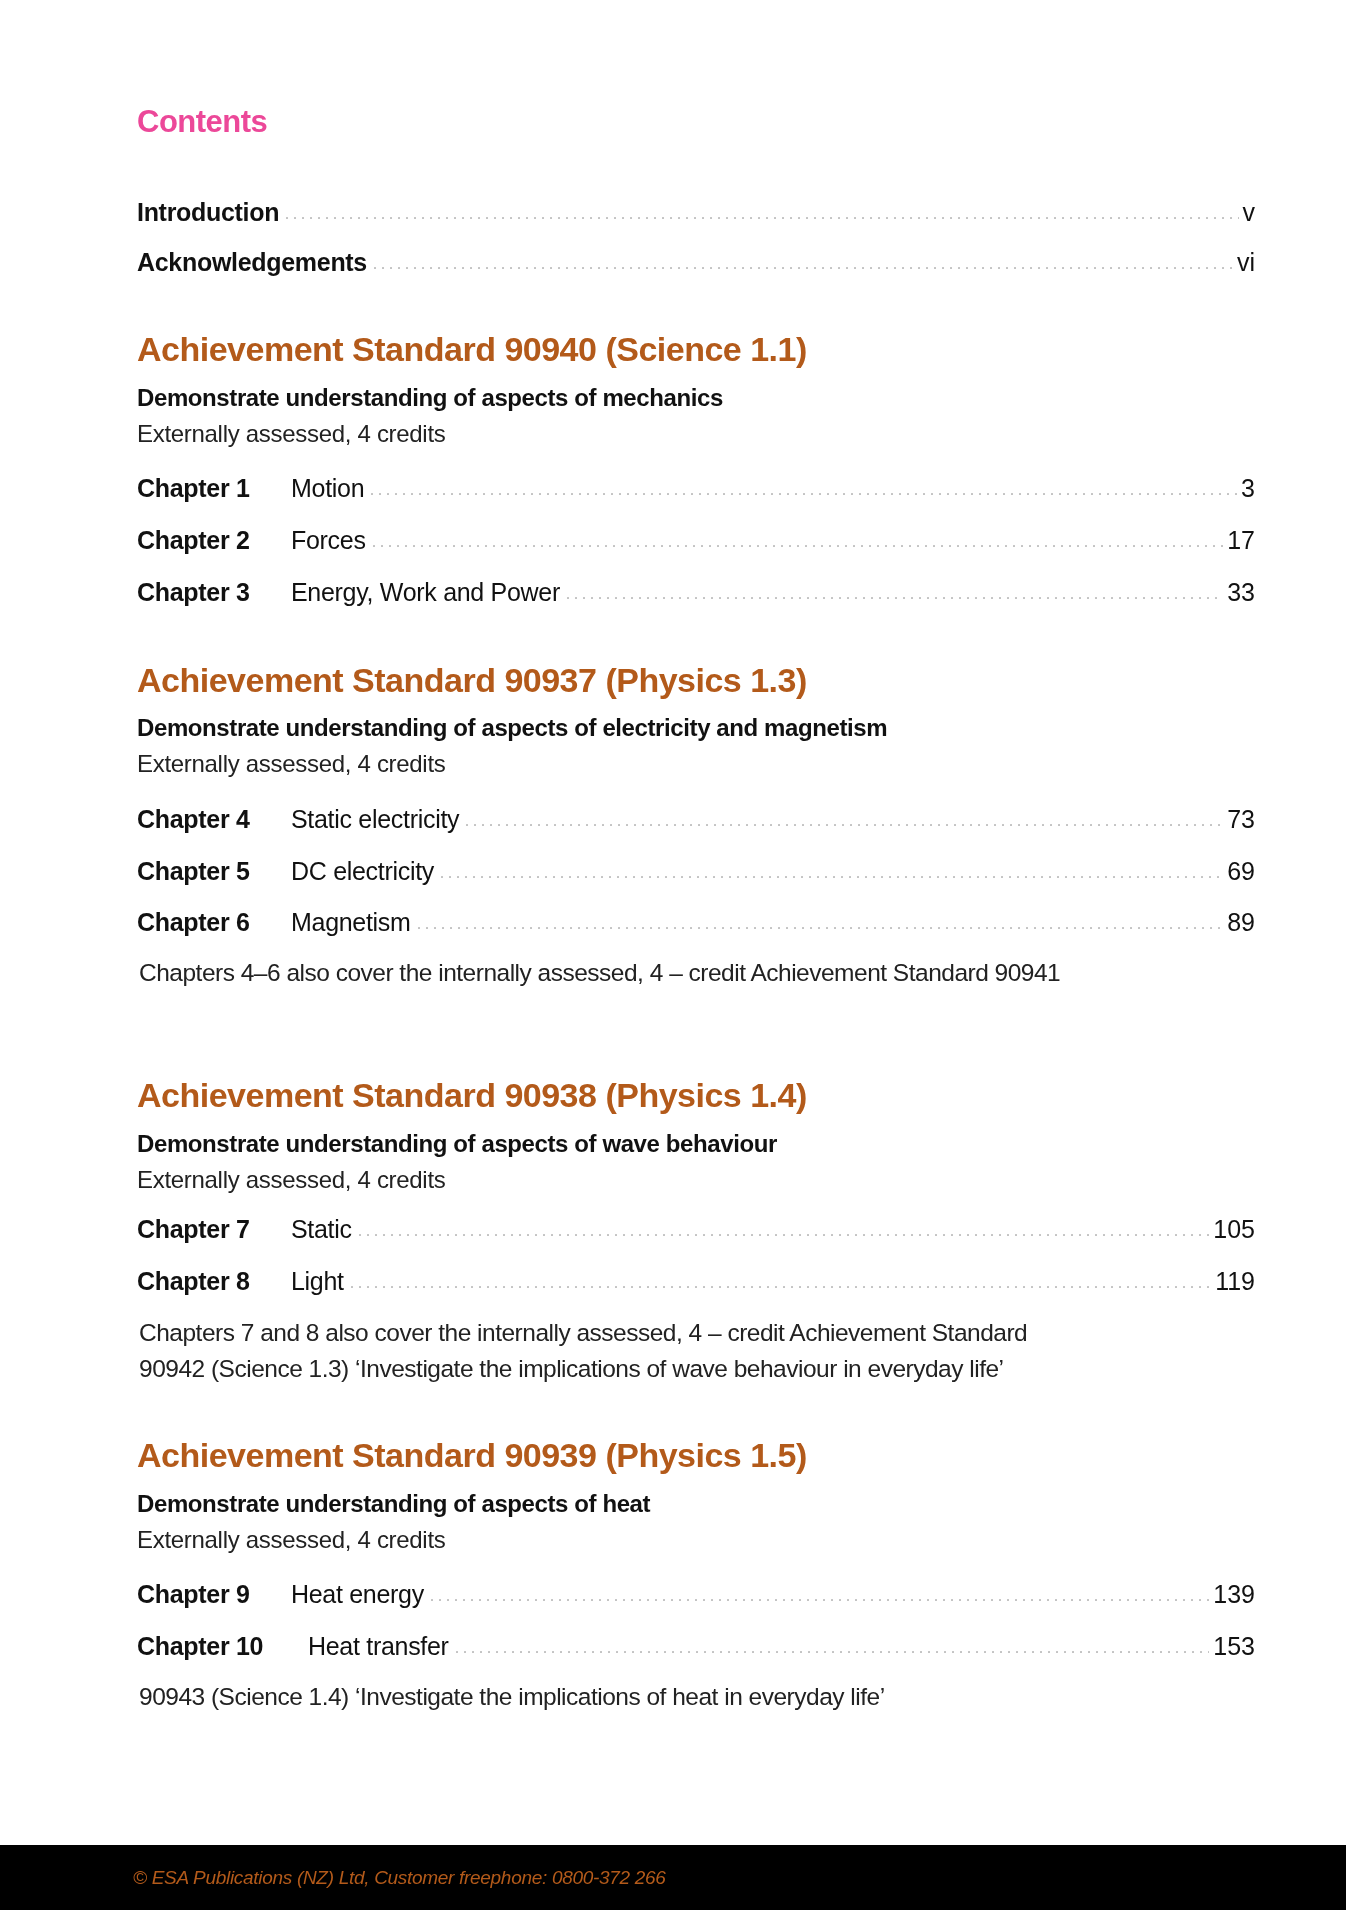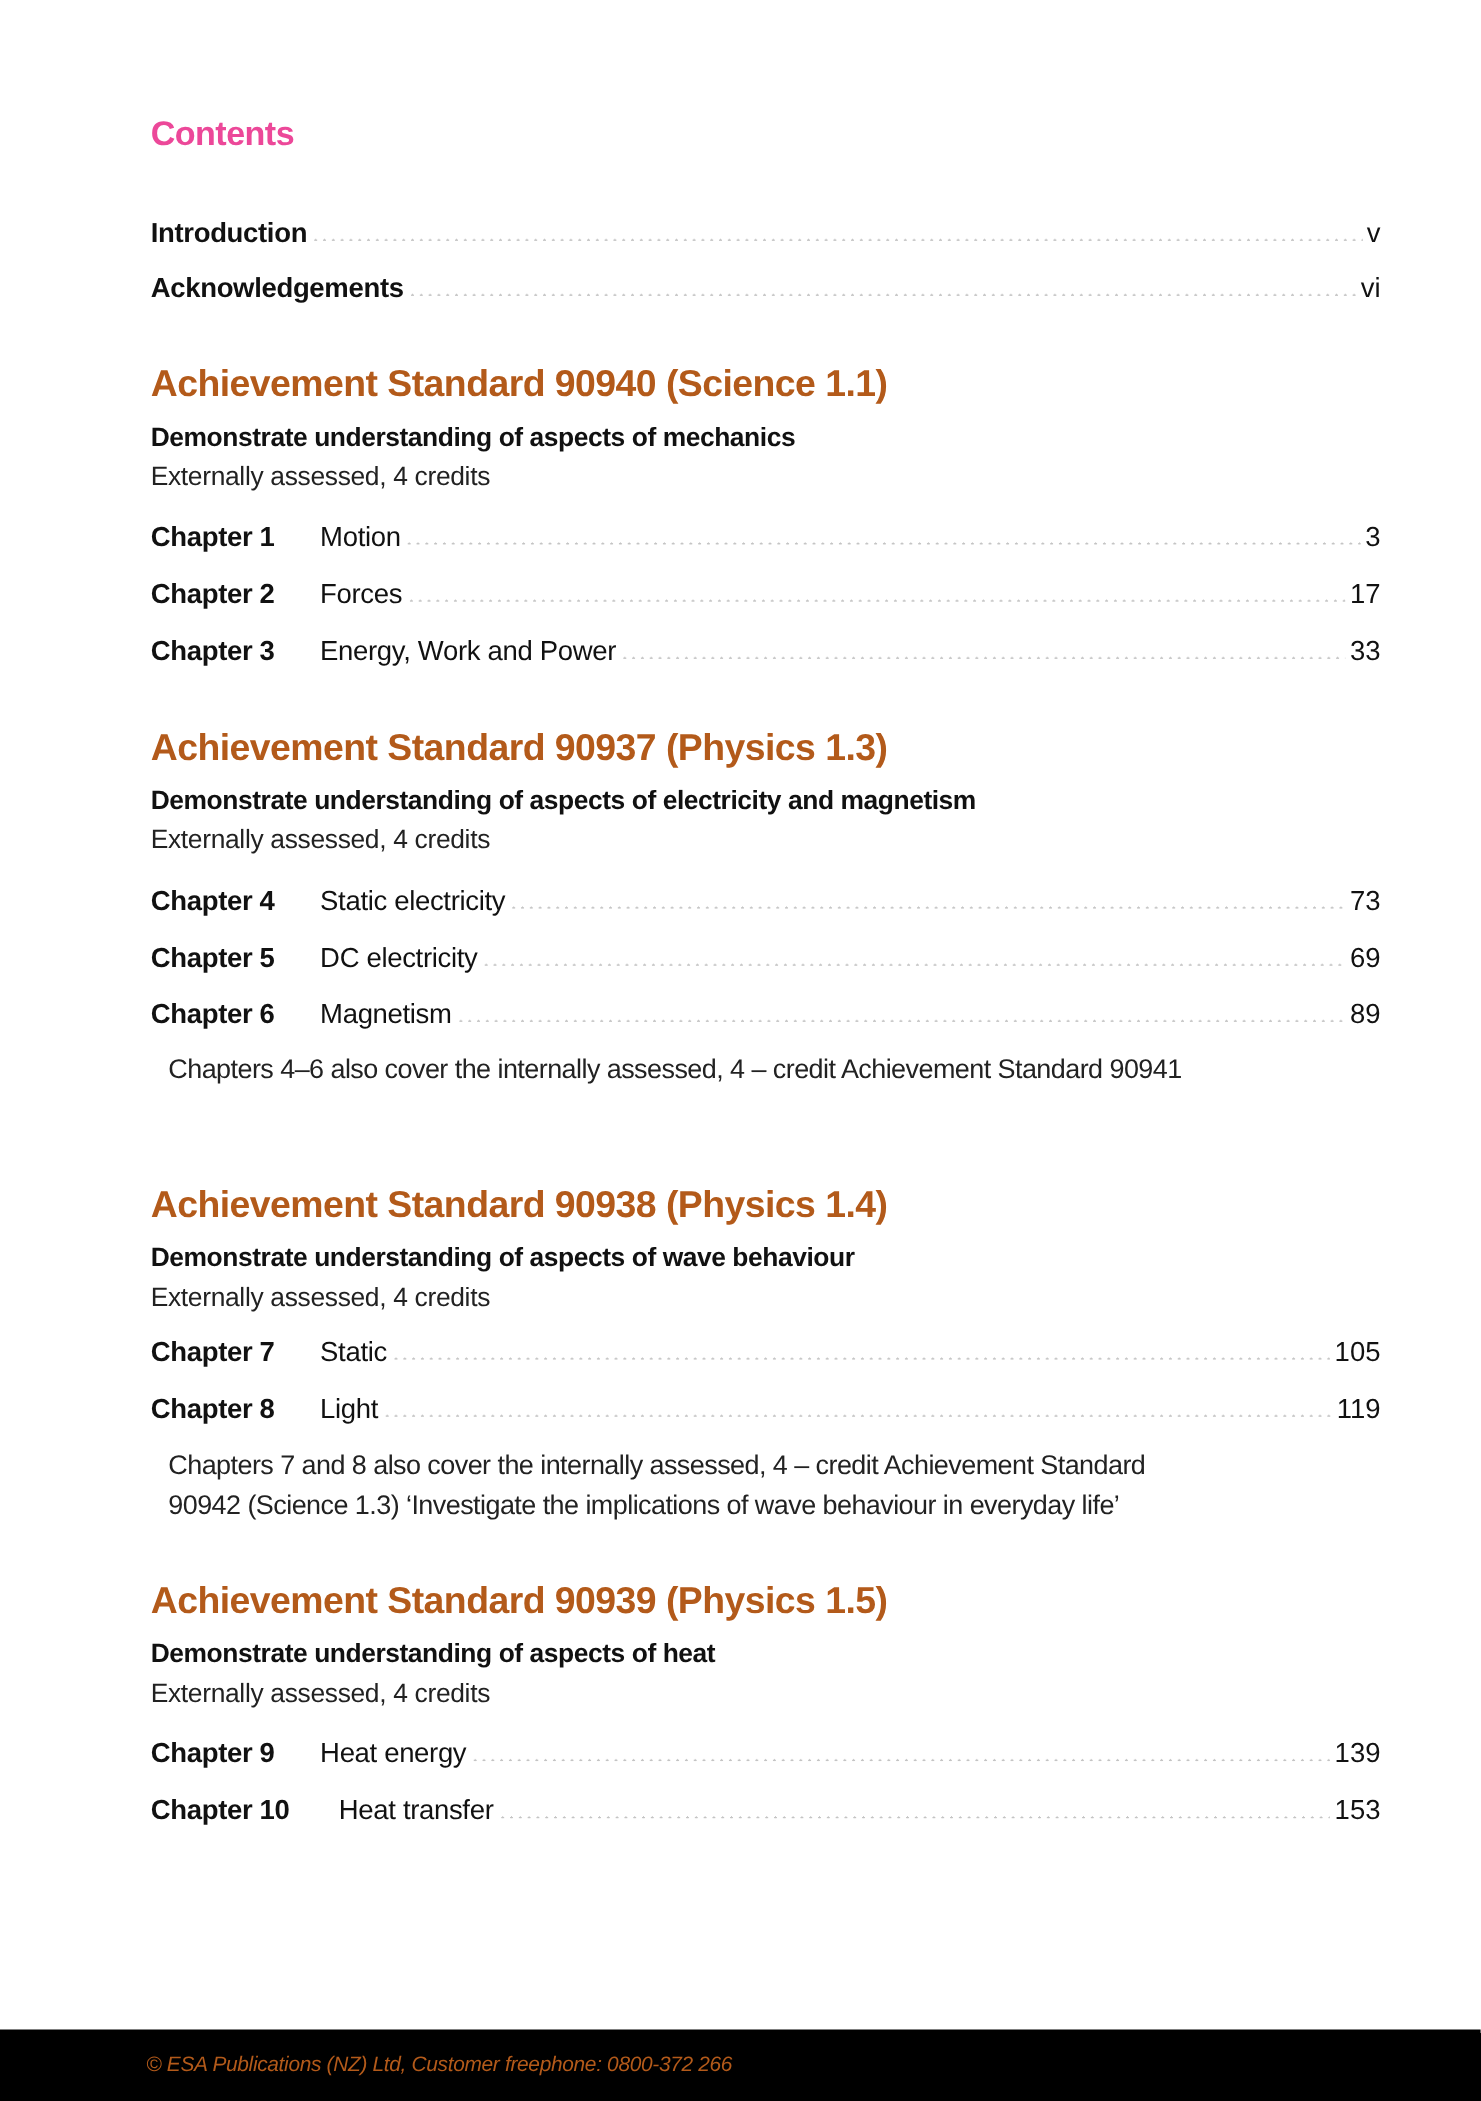--- a/index.html
+++ b/index.html
@@ -26,21 +26,21 @@
     background-size: 8px 3px; background-repeat: repeat-x;
   }
   .row .pg { white-space: nowrap; font-weight: normal; }
   .std-head {
     position: absolute; left: 0; margin: 0; font-size: 34px; font-weight: bold; color: #B35A1A;
     white-space: nowrap; letter-spacing: -0.5px;
   }
   .std-sub { position: absolute; left: 0; font-size: 24px; font-weight: bold; white-space: nowrap; letter-spacing: -0.4px; }
   .std-assess { position: absolute; left: 0; font-size: 24px; white-space: nowrap; color: #222; letter-spacing: -0.3px; }
   .note {
-    position: absolute; left: 16px; width: 1130px; font-size: 24.5px; line-height: 36px; color: #222;
+    position: absolute; left: 2px; width: 1130px; font-size: 24.5px; line-height: 36px; color: #222;
     letter-spacing: -0.5px;
   }
   .footer {
     position: absolute; left: 0; top: 1845px; width: 1346px; height: 65px; background: #000000;
   }
   .footer-text {
     position: absolute; left: 133px; top: 22px; font-size: 19px; font-style: italic; color: #B35A1A;
     letter-spacing: -0.3px;
   }
 </style>
@@ -137,18 +137,19 @@
     <span class="dots"></span>
     <span class="pg">139</span>
   </div>
   <div class="row" style="top:1630px">
     <span class="chap wide">Chapter 10</span>
     <span class="ctitle">Heat transfer</span>
     <span class="dots"></span>
     <span class="pg">153</span>
   </div>
   <div class="note" style="top:1679px">
+    <div>90943 (Science 1.4) ‘Investigate the implications of heat in everyday life’</div>
   </div>
 </div>
 
 <div class="footer">
   <div class="footer-text">© ESA Publications (NZ) Ltd, Customer freephone: 0800-372 266</div>
 </div>
 
 </body></html>

